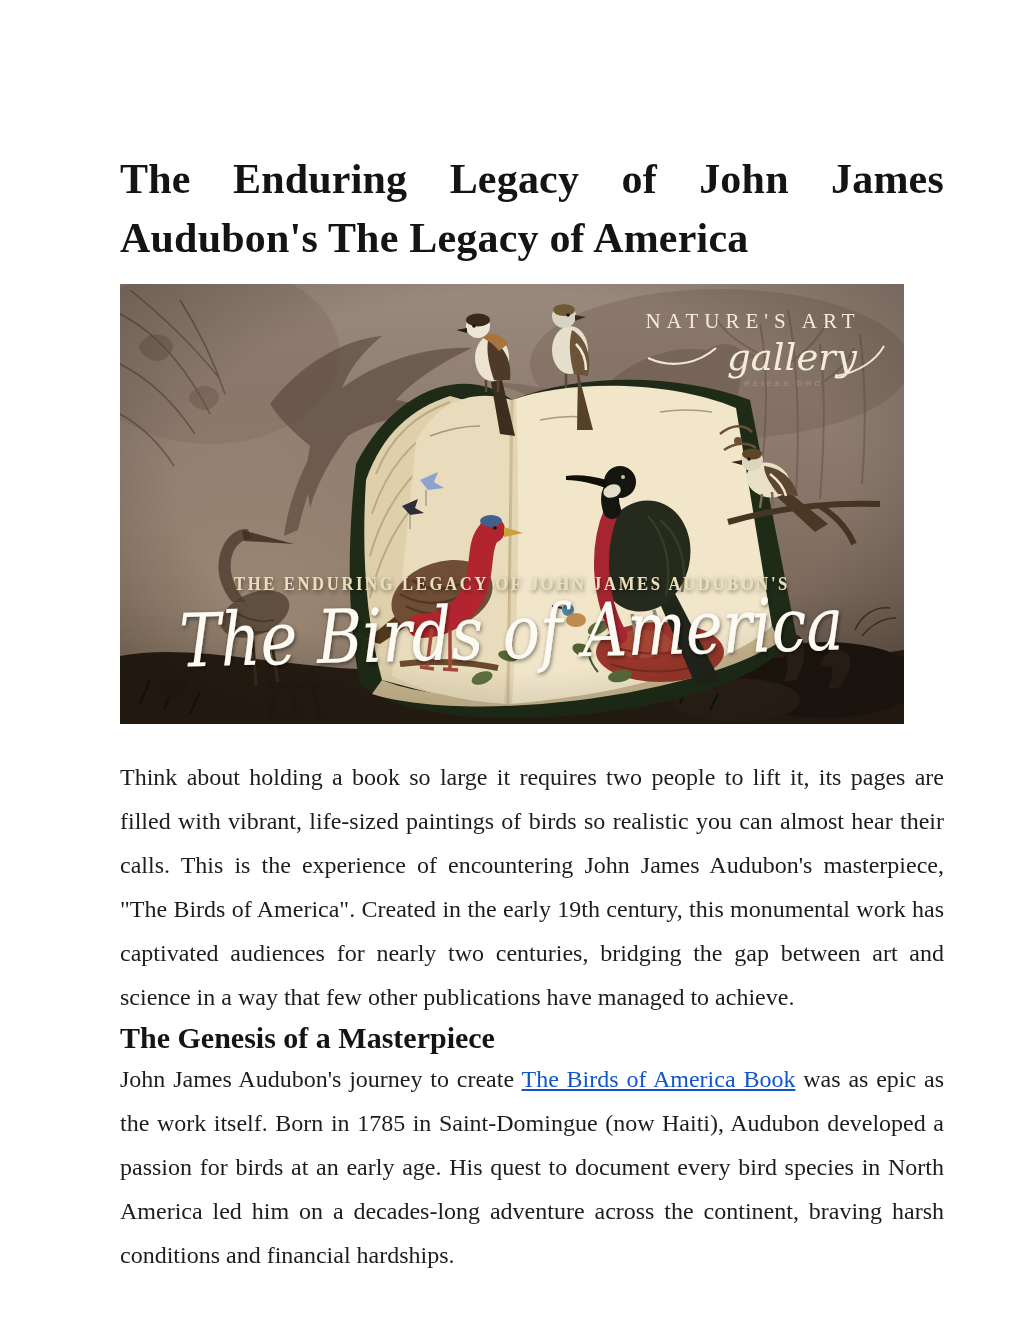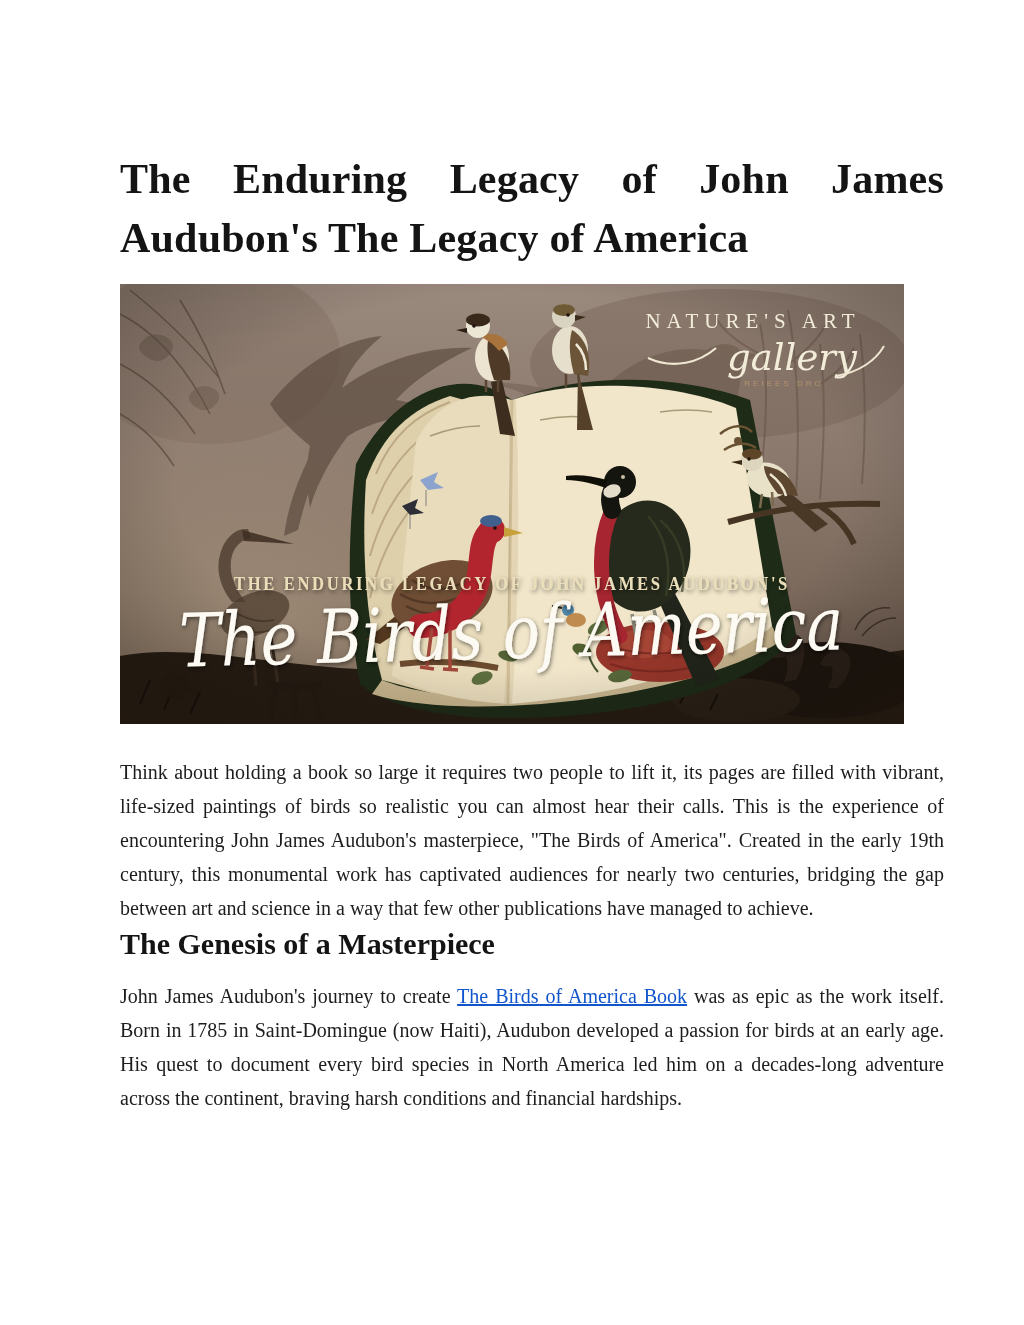--- a/index.html
+++ b/index.html
@@ -25,33 +25,33 @@
   .title-line1 { text-align:justify; text-align-last:justify; }
   .title-line2 { text-align:left; }
   .hero {
     width:784px; height:440px;
     margin-top:16px;
     overflow:hidden;
     background:#bef264;
   }
   .hero svg { display:block; }
   p.body-par {
-    font-size:20px;
-    line-height:34px;
+    font-size:24px;
+    line-height:44px;
     text-align:justify;
     color:#1d1d1d;
   }
   .p1 { margin-top:31px; }
   h2.section-heading {
     font-size:30px;
     line-height:38px;
     font-weight:bold;
     color:#141414;
   }
-  .p2 { margin-top:16px; }
+  .p2 { margin-top:0; }
   .doc-link { text-decoration:underline; cursor:pointer; }
   
   .logo-main {
     font-family:"Liberation Serif",serif;
     font-size:21px; letter-spacing:6px;
     fill:#f2ecd9;
   }
   .logo-script {
     font-family:"DejaVu Serif",serif;
     font-style:italic; font-size:37px;

